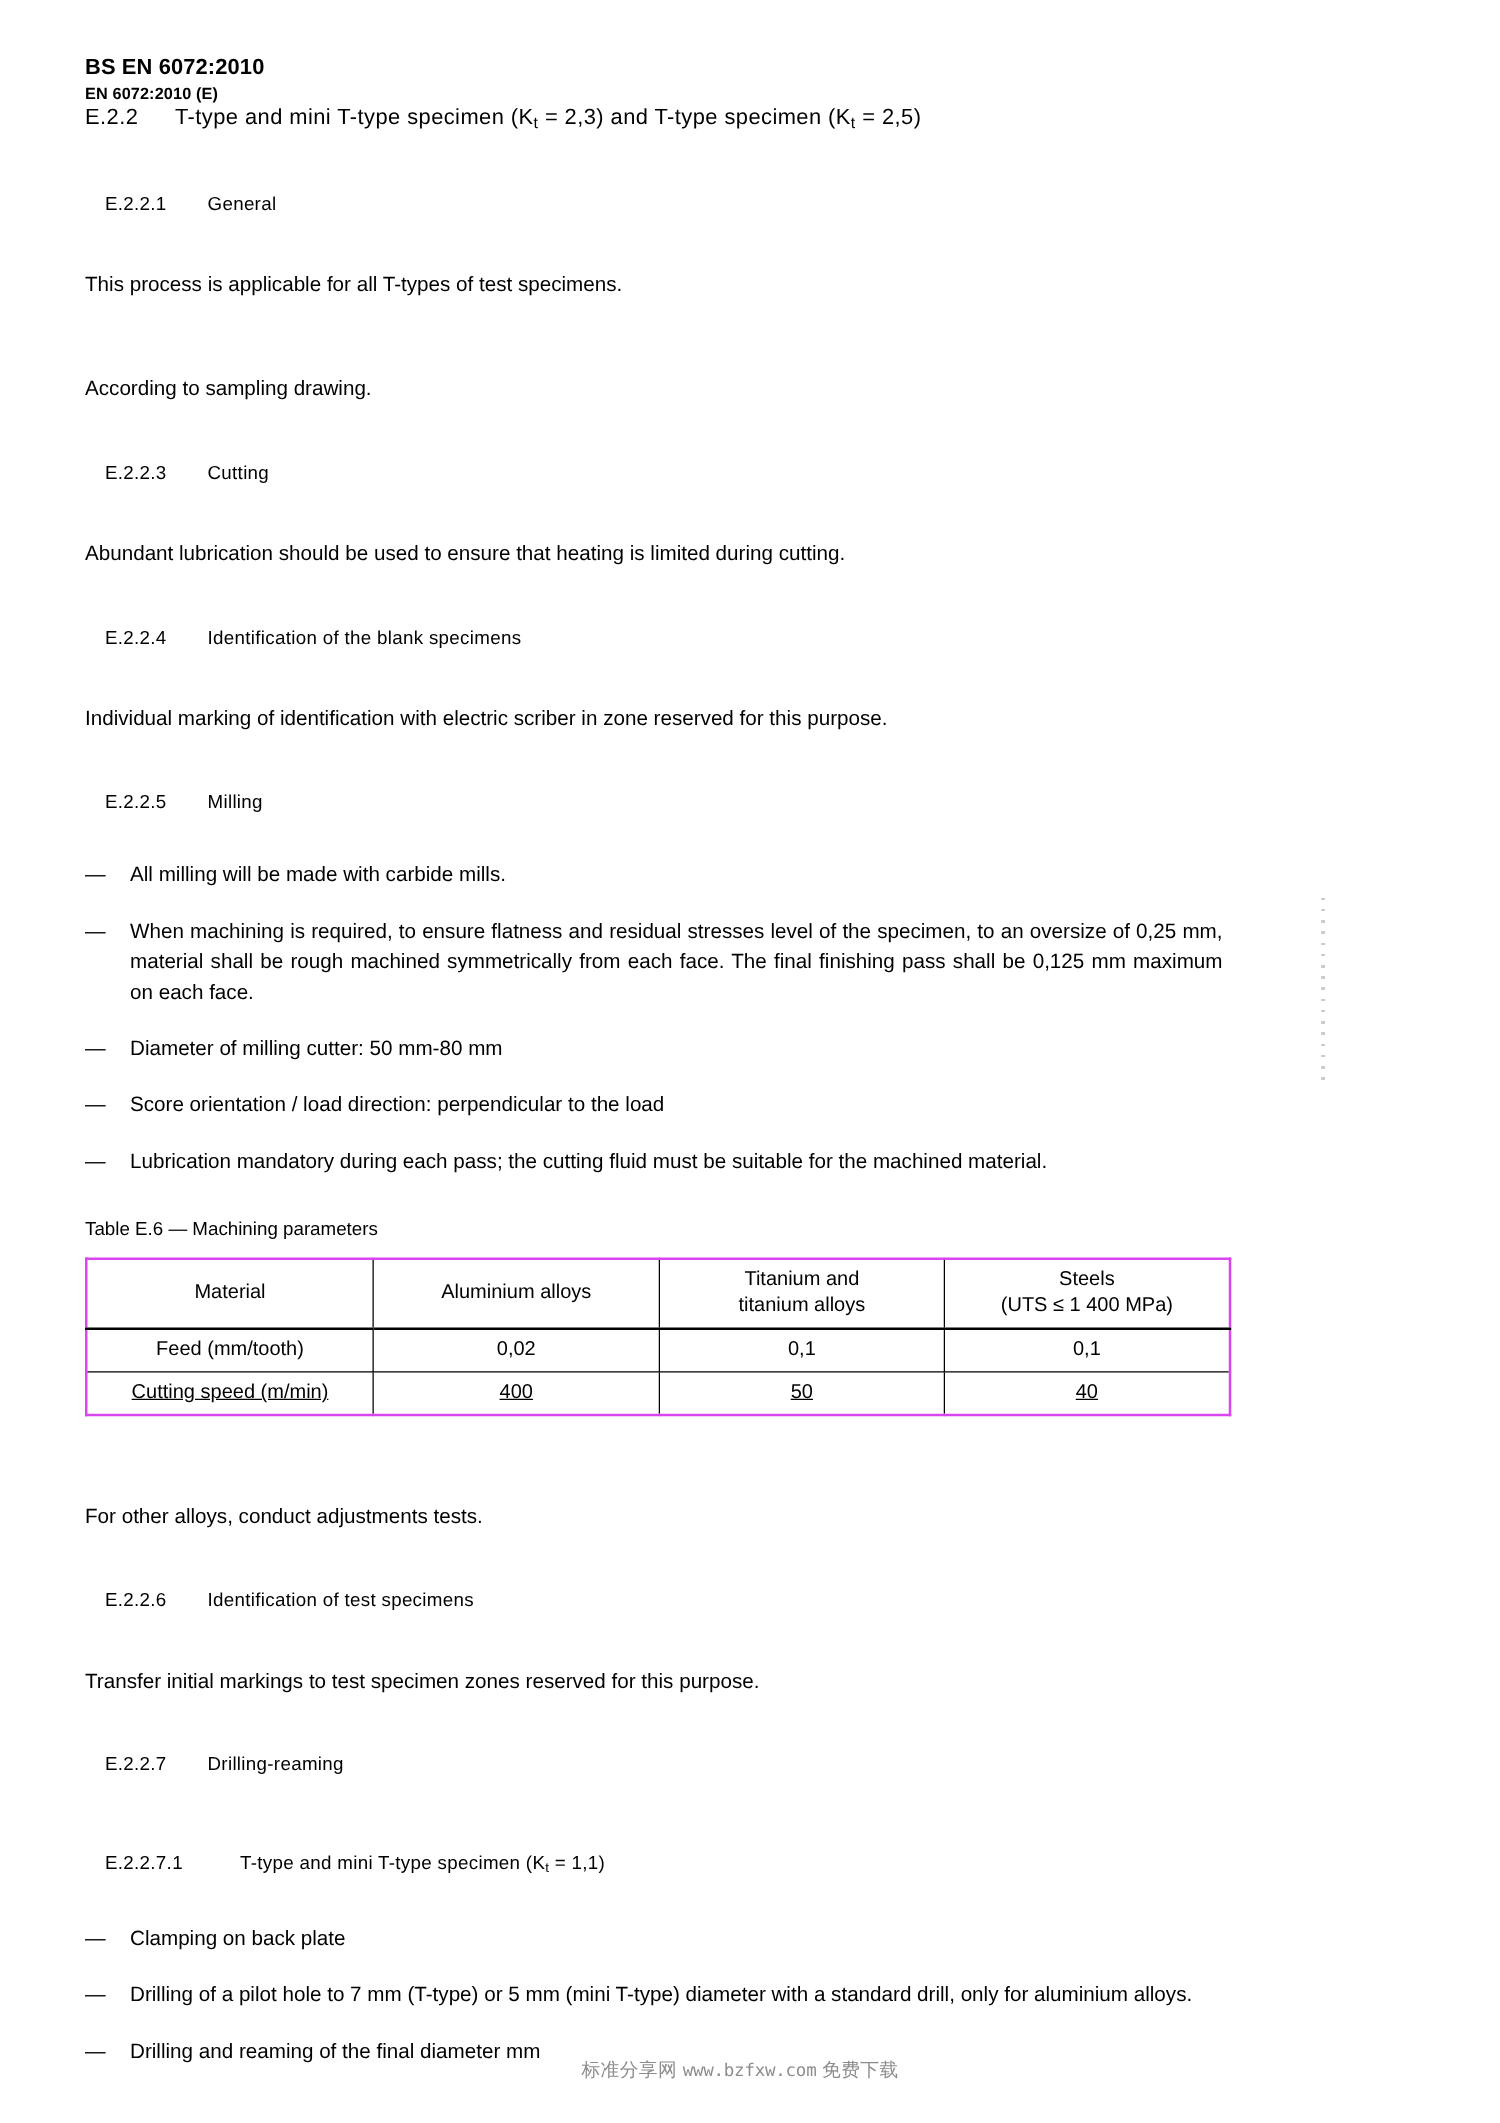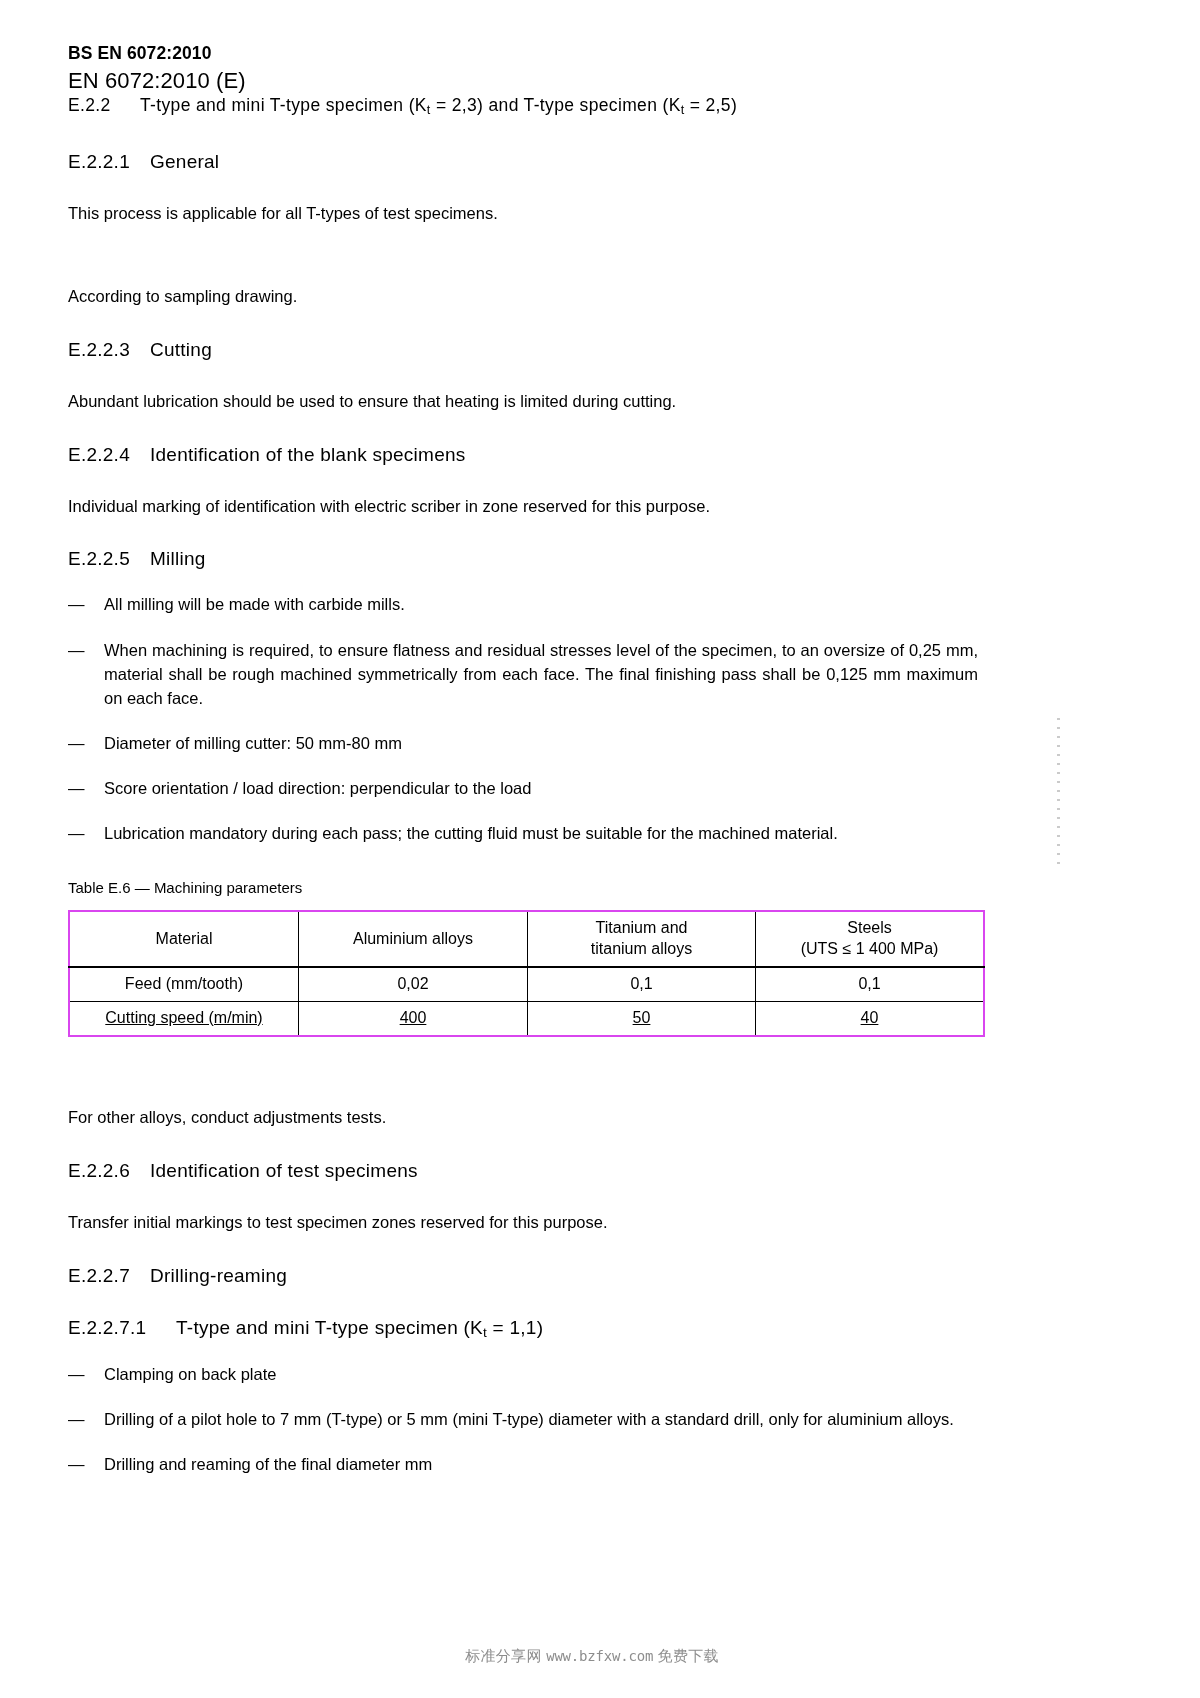--- a/index.html
+++ b/index.html
@@ -30,39 +30,39 @@
   .doc-header {
     margin-top: 42px;
     line-height: 1.35;
   }
   .doc-header .line1 {
     font-size: 17.5px;
     font-weight: bold;
     letter-spacing: 0.1px;
   }
   .doc-header .line2 {
-    font-size: 22px;
-    font-weight: normal;
+    font-size: 13px;
+    font-weight: bold;
     letter-spacing: 0.1px;
   }
 
   
   h2.clause {
     font-size: 17.5px;
     font-weight: normal;
     margin: 0;
     letter-spacing: 0.35px;
   }
   .h-main {
     margin-top: 68px;
   }
   .sub-clause {
-    font-size: 19px;
+    font-size: 15px;
     font-weight: normal;
-    margin: 0;
+    margin: 16px;
     letter-spacing: 0.25px;
   }
   .num {
     display: inline-block;
   }
   .num-w1 { min-width: 82px; }
   .num-w2 { min-width: 108px; }
 
   p.body-text {
     font-size: 16.5px;

